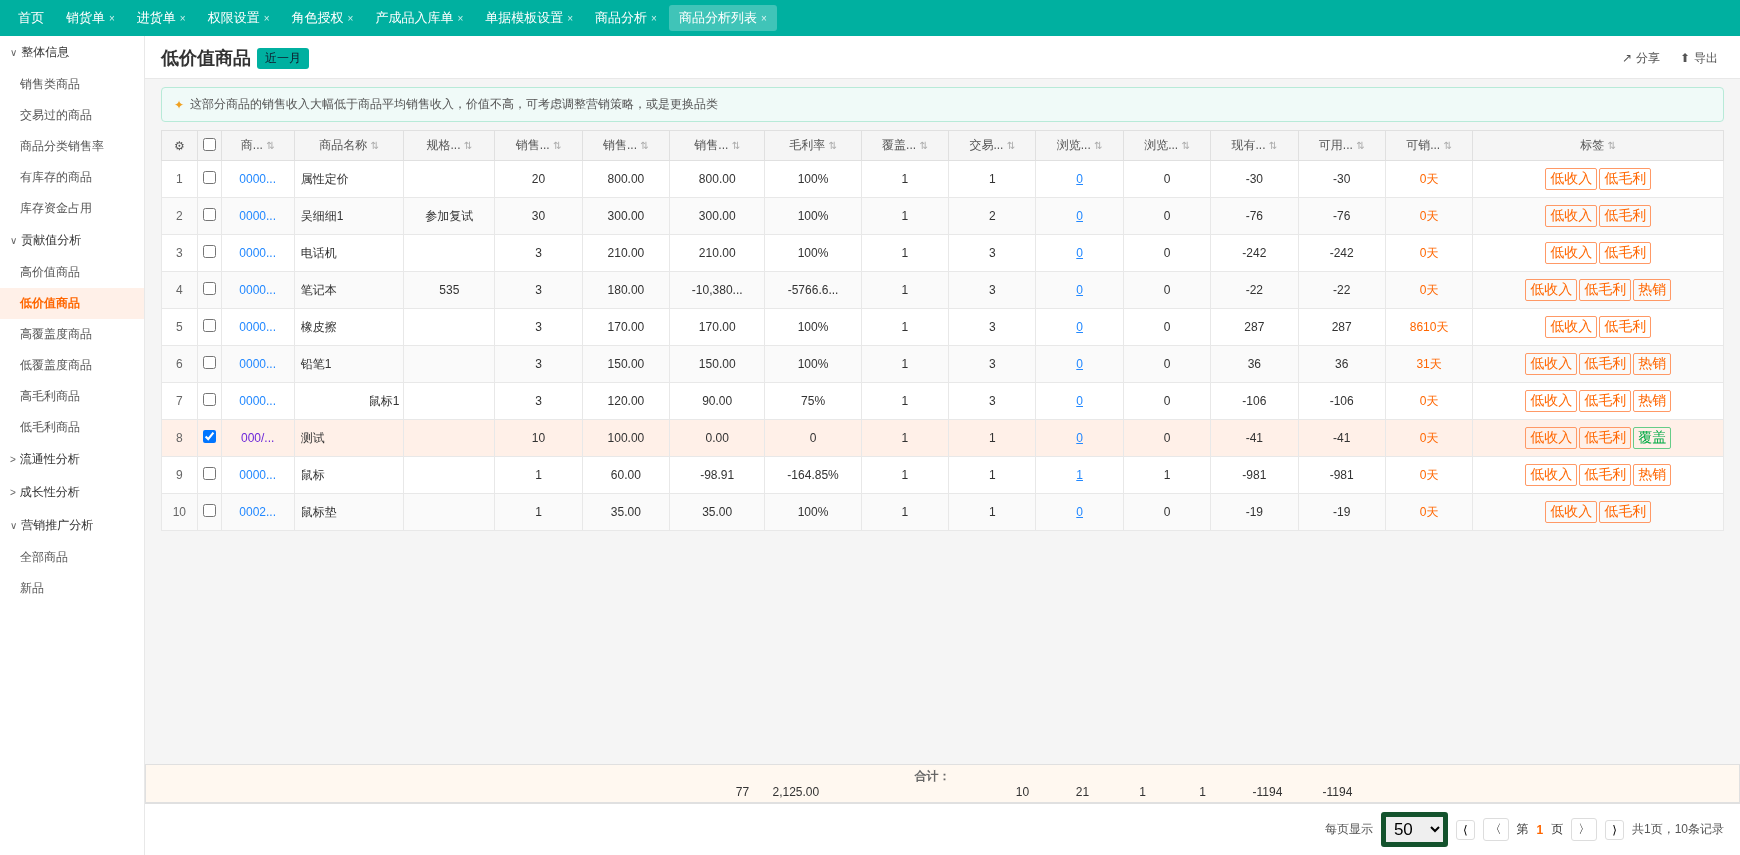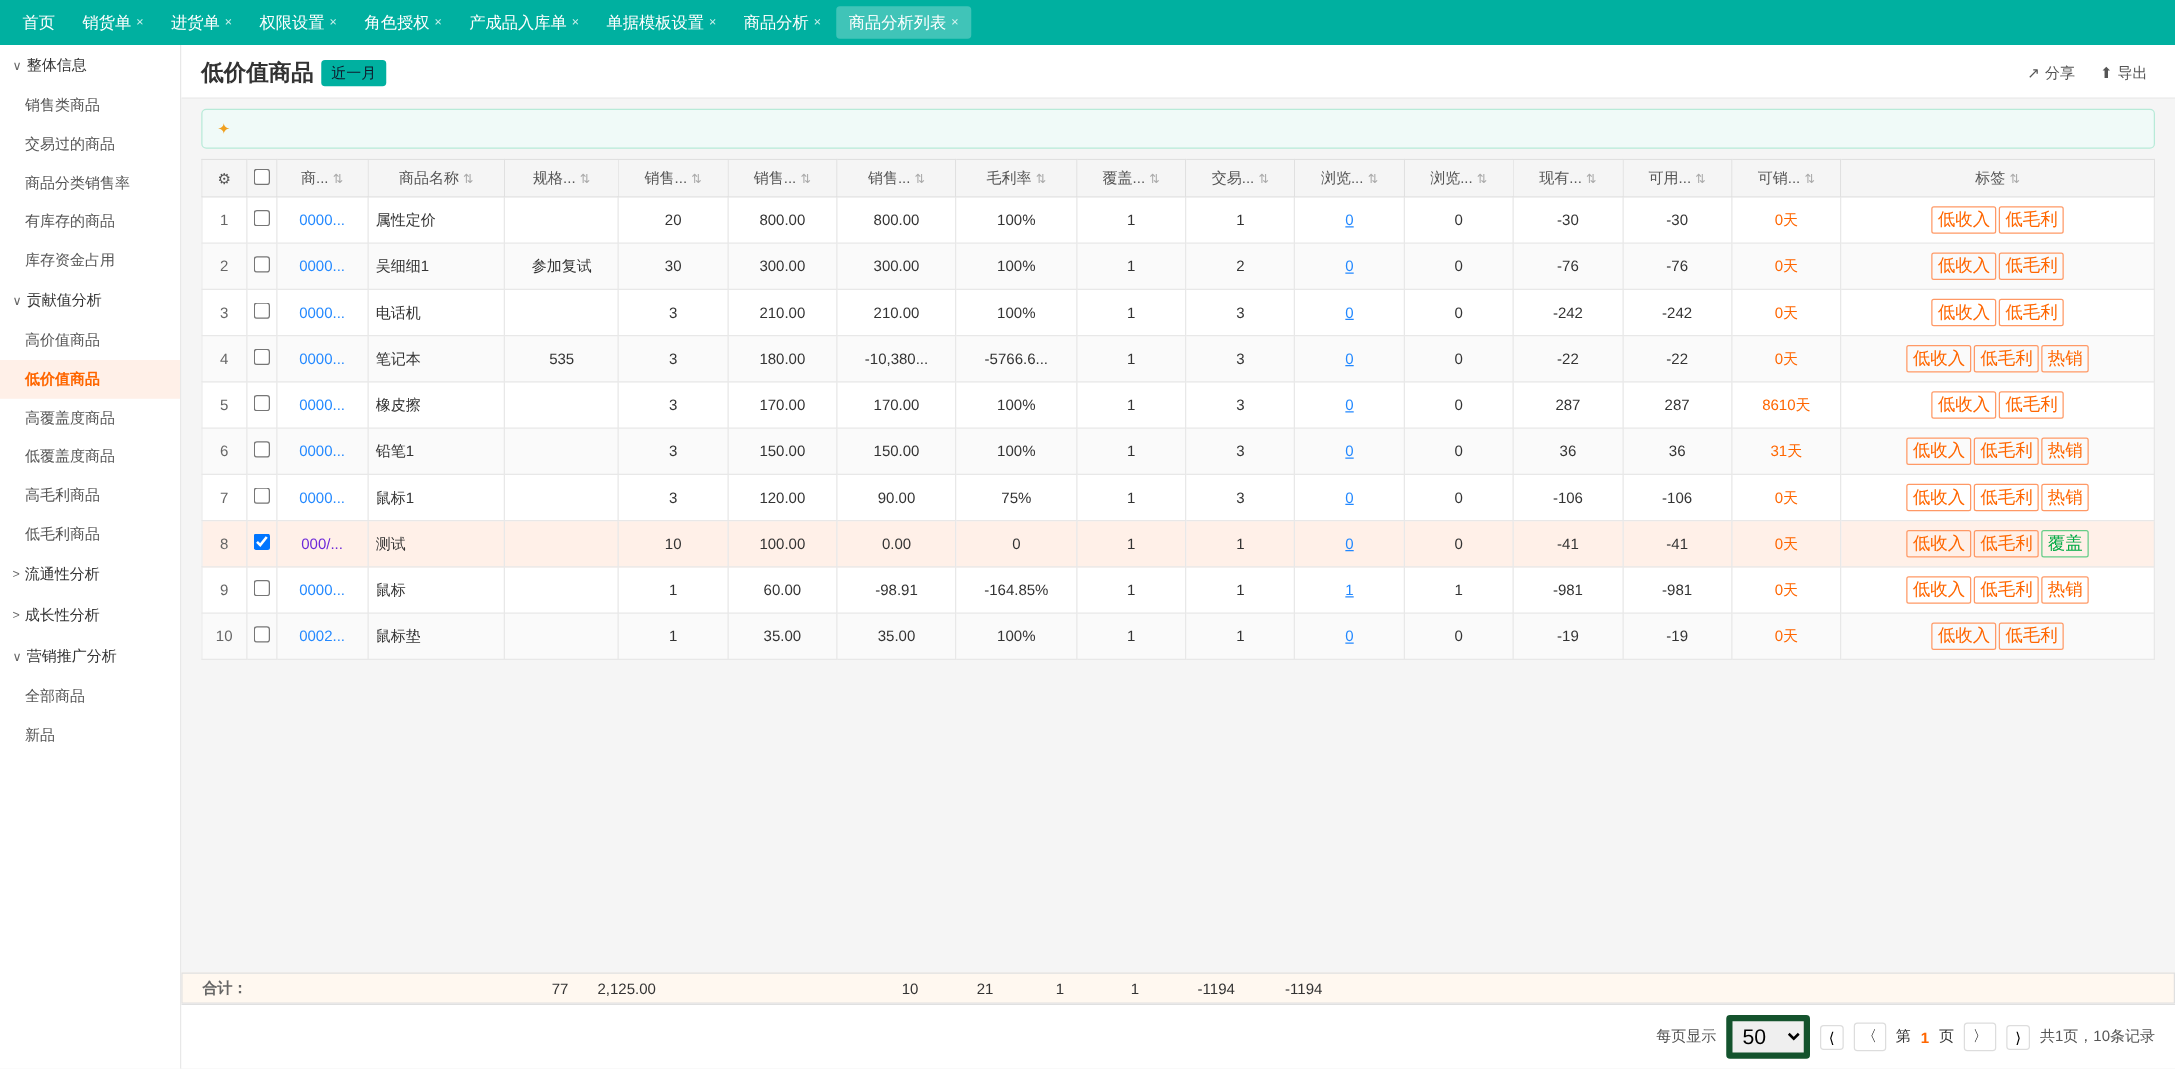--- a/index.html
+++ b/index.html
@@ -194,20 +194,21 @@
     .link-text { color: #2288ff; text-decoration: underline; cursor: pointer; }
     
     
     .table-footer {
       background: #fff8f0;
       border: 1px solid #e0e0e0;
       padding: 3px 16px;
       display: flex;
       align-items: center;
       font-size: 12px;
+      flex-direction: column;
     }
     .footer-label { color: #666; margin-right: 20px; font-weight: bold; }
     .footer-values {
       display: flex;
       gap: 0;
       flex: 1;
     }
     
     
     .pagination {
@@ -337,20 +338,21 @@
         </div>
         <div class="header-btn">
           <span>⬆</span>
           <span>导出</span>
         </div>
       </div>
     </div>
 
     <div class="info-banner">
       <span class="info-icon">✦</span>
+      <span>这部分商品的销售收入大幅低于商品平均销售收入，价值不高，可考虑调整营销策略，或是更换品类</span>
     </div>
 
     <div class="table-container">
       <table>
         <thead>
           <tr>
             <th>⚙</th>
             <th class="checkbox-cell"><input type="checkbox" style=""></th>
             <th>商... <span class="sort-icon">⇅</span></th>
             <th>商品名称 <span class="sort-icon">⇅</span></th>
@@ -481,21 +483,21 @@
       <td>0</td>
       <td>36</td>
       <td>36</td>
       <td><span class="days-text">31天</span></td>
       <td><span class="tag tag-orange">低收入</span><span class="tag tag-orange">低毛利</span><span class="tag tag-orange">热销</span></td>
     </tr>
             <tr>
       <td style="color:#666;">7</td>
       <td class="checkbox-cell"><input type="checkbox" style=""></td>
       <td style="color:#2288ff;cursor:pointer;">0000...</td>
-      <td style="text-align:left;padding-left:6px;margin-left:36px;">鼠标1</td>
+      <td style="text-align:right;padding-left:6px;margin-left:36px;">鼠标1</td>
       <td></td>
       <td>3</td>
       <td>120.00</td>
       <td>90.00</td>
       <td>75%</td>
       <td>1</td>
       <td>3</td>
       <td><span class="link-text">0</span></td>
       <td>0</td>
       <td>-106</td>

